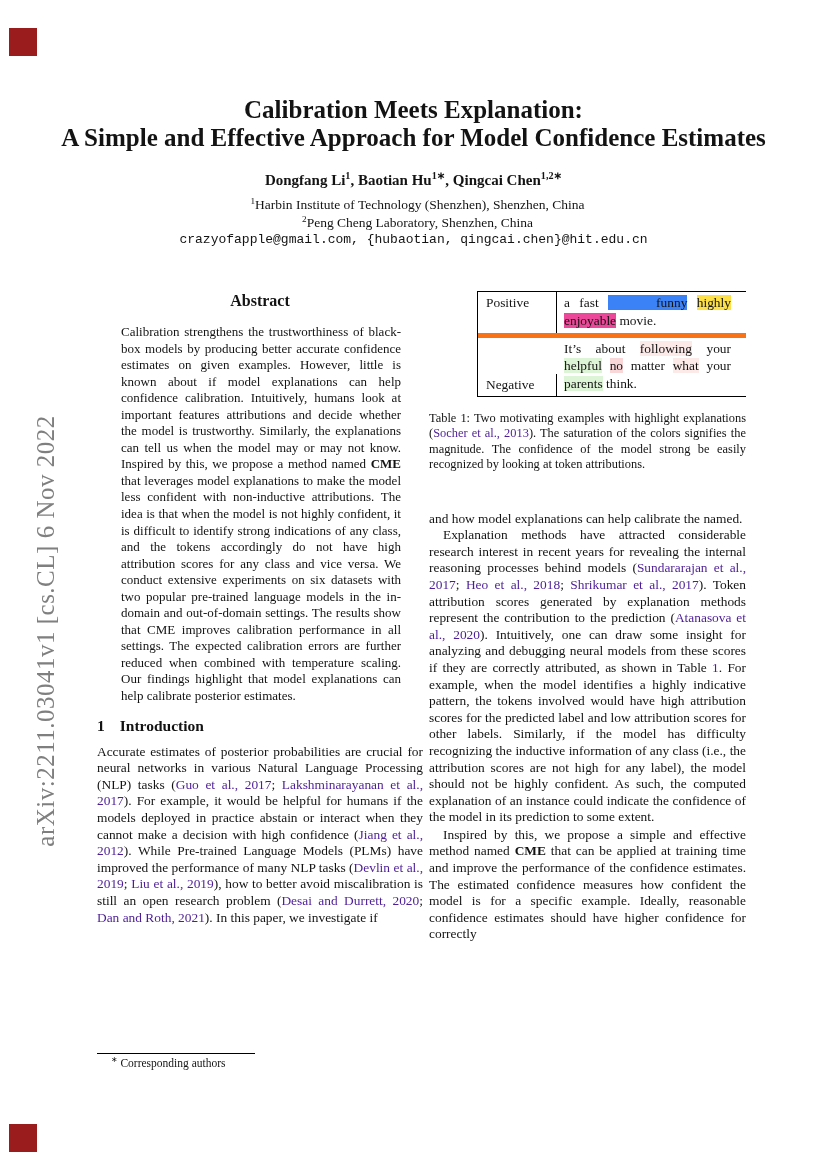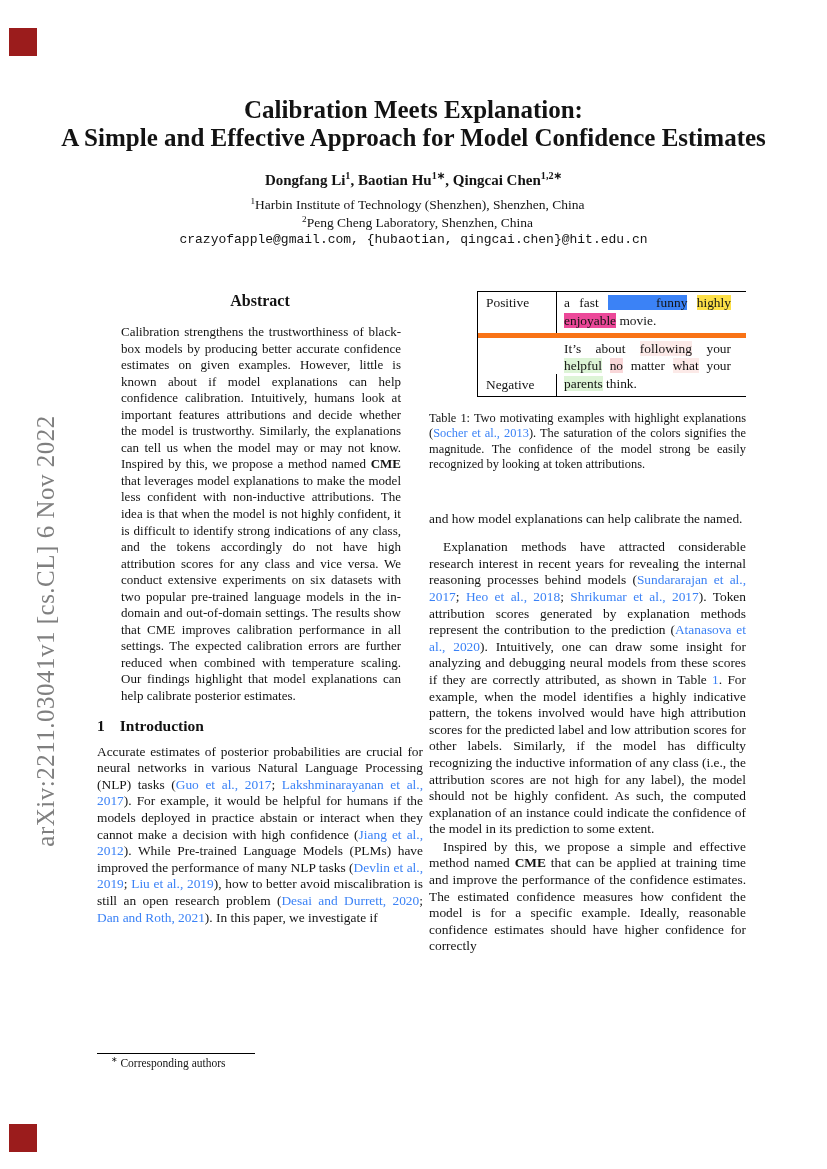--- a/index.html
+++ b/index.html
@@ -48,26 +48,26 @@
     font-size:13.4px; line-height:17.8px;margin-left:48px; }
   .t1-row { display:flex; }
   .t1-row + .t1-row { border-top:5px solid #f97316;align-items:flex-end; }
   .t1-label { width:66px; padding:2px 4px 2px 8px; border-right:1px solid #000; flex:none; }
   .t1-content { flex:1; padding:2px 15px 3px 7px; text-align:justify; }
 
   .t1-caption { margin-top:14px; font-size:12.4px; line-height:15.4px; text-align:justify; }
   .rc-body { margin-top:38px; }
   .para { text-indent:14px; }
   .para.no-indent { text-indent:0; }
-  .para + .para { margin-top:12px; }
+  .para + .para { margin-top:0; }
   .para.spaced { margin-top:1px; }
 
   
   .sup { vertical-align:super; font-size:68%; line-height:0; }
-  .cite { color:#3b82f6; }
+  .cite { color:#4c1d95; }
   .b { font-weight:bold; }
   .g1 { background:#3b82f6;padding-left:48px; }
   .g2 { background:#fde047; }
   .g3 { background:#ec4899; }
   .g4 { background:#ddf4d6; }
   .r1 { background:#fceae8; }
   .r2 { background:#f9d7d9; }
 </style>
 </head>
 <body>

